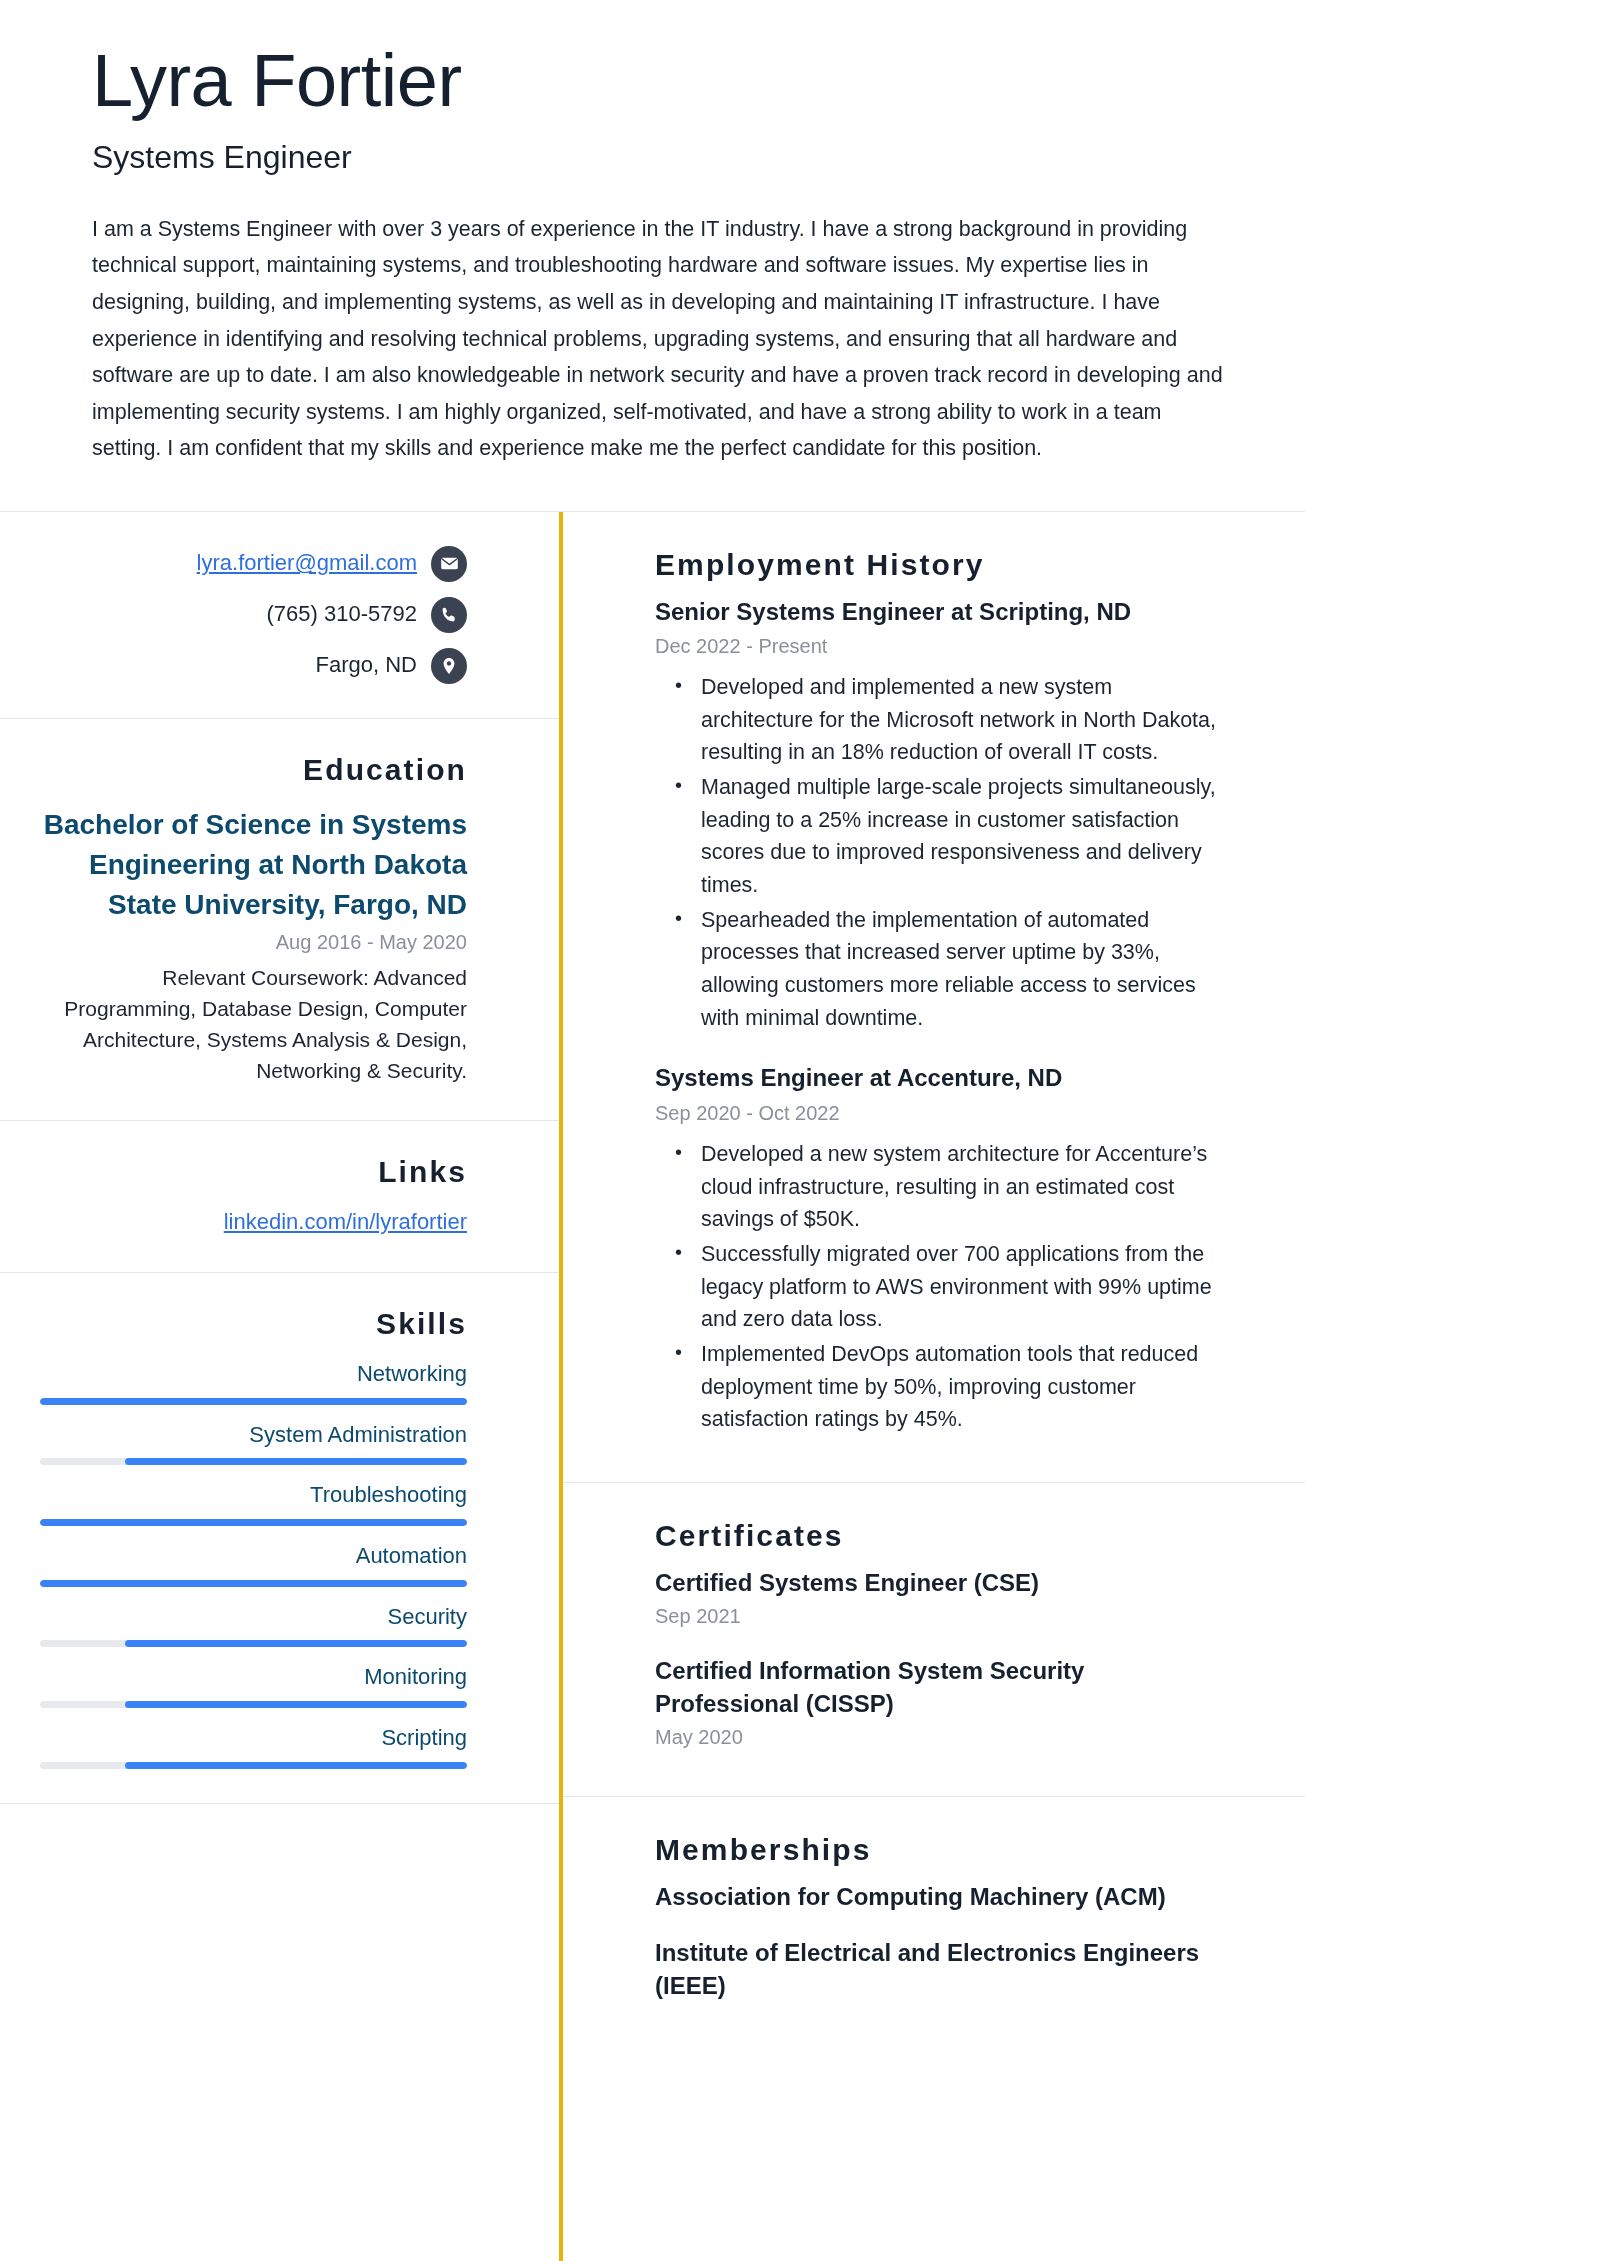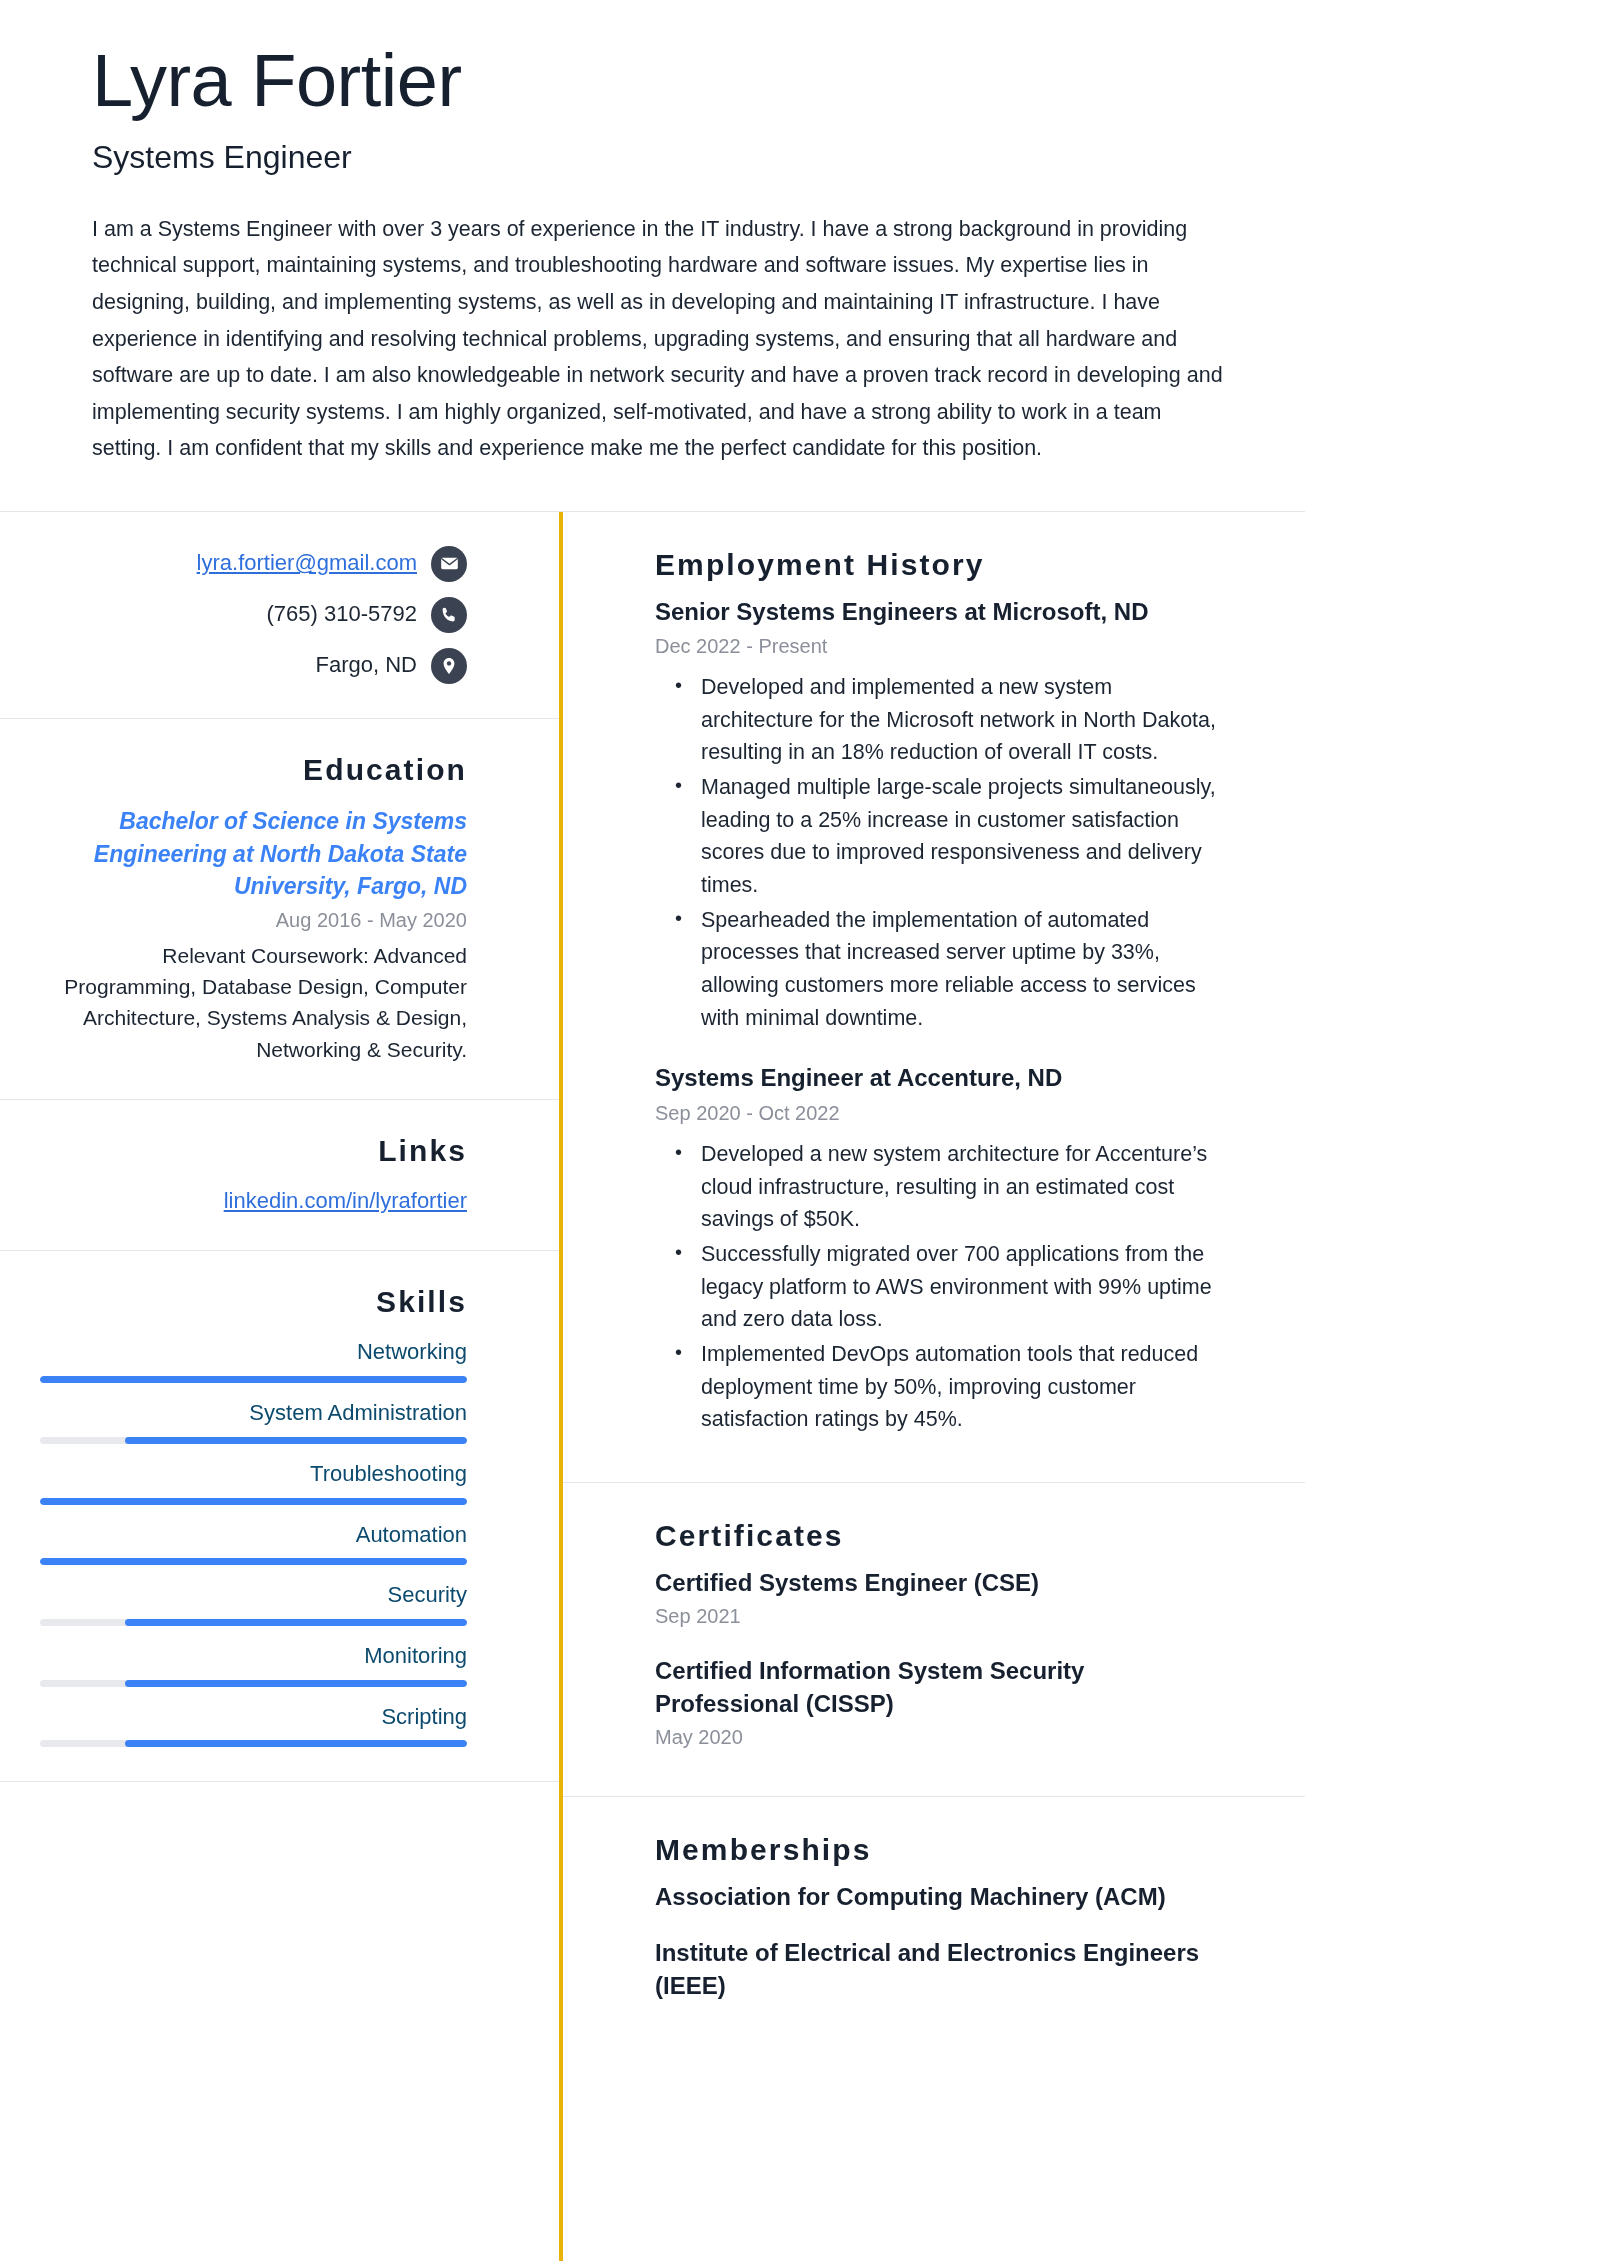--- a/index.html
+++ b/index.html
@@ -141,25 +141,24 @@
     background: #3b4251;
     display: flex;
     align-items: center;
     justify-content: center;
     flex: 0 0 36px;
   }
   .cicon svg { display: block; }
 
   
   .edu-degree {
-    font-size: 23px;
+    font-size: 28px;
     font-weight: 700;
     line-height: 1.43;
-    color: #3b82f6;
-    font-style: italic;
+    color: #0c4a6e;
   }
   .edu-date {
     font-size: 20px;
     color: #8a8f99;
     line-height: 1.5;
     margin-top: 2px;
   }
   .edu-desc {
     font-size: 21px;
     line-height: 1.48;
@@ -383,21 +382,21 @@
 
       <div class="left-tail"></div>
     </div>
 
     <div class="col-right">
 
       <div class="rblock">
         <div class="sec-head-r">Employment History</div>
 
         <div class="job">
-          <div class="job-head">Senior Systems Engineers at Microsoft, ND</div>
+          <div class="job-head">Senior Systems Engineer at Scripting, ND</div>
           <div class="job-date">Dec 2022 - Present</div>
           <ul class="bullets">
             <li>Developed and implemented a new system architecture for the Microsoft network in North Dakota, resulting in an 18% reduction of overall IT costs.</li>
             <li>Managed multiple large-scale projects simultaneously, leading to a 25% increase in customer satisfaction scores due to improved responsiveness and delivery times.</li>
             <li>Spearheaded the implementation of automated processes that increased server uptime by 33%, allowing customers more reliable access to services with minimal downtime.</li>
           </ul>
         </div>
 
         <div class="job">
           <div class="job-head">Systems Engineer at Accenture, ND</div>

